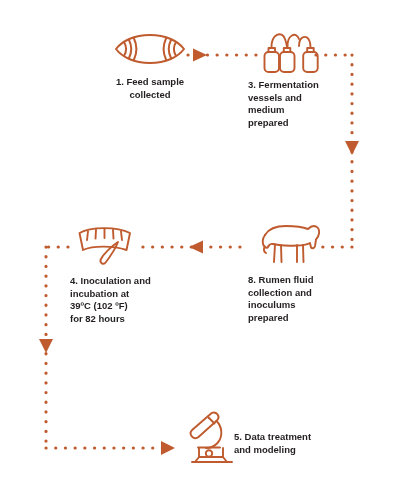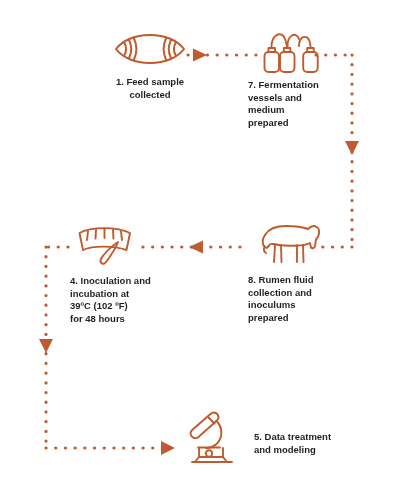--- a/index.html
+++ b/index.html
@@ -96,21 +96,21 @@
           <path d="M5.5 24 h6.5 v4 h-6.5 z"></path>
           <path d="M20.8 24 h6.5 v4 h-6.5 z"></path>
           <path d="M44.2 24 h6.5 v4 h-6.5 z"></path>
 
           <rect x="1.5" y="28" width="14.5" height="20" rx="4"></rect>
           <rect x="17" y="28" width="14.5" height="20" rx="4"></rect>
           <rect x="40.2" y="28" width="14.5" height="20" rx="4"></rect>
         </g>
       </svg>
     </div>
-    <div class="step-label lbl-left" style="left:248px; top:79px; width:100px;">7. Fermentation
+    <div class="step-label lbl-left" style="left:248px; top:79px; width:100px;">3. Fermentation
 vessels and
 medium
 prepared</div>
   </div>
 
   <div class="step" style="left:0; top:0;">
     <div class="icon-box" style="left:255px; top:219px; width:68px; height:52px;">
       <svg width="68" height="52" viewBox="0 0 68 52">
         <g fill="none" stroke="#bf5b2e" stroke-width="1.9" stroke-linecap="round" stroke-linejoin="round">
           <path d="M10 16 C14 9 22 7 31 7 C40 7 48 8 53 10
@@ -144,21 +144,21 @@
           <path d="M31.5 7.2 L31.5 16"></path>
           <path d="M40 7.8 L40.5 16.6"></path>
           <path d="M48 9.5 L49 18"></path>
           <path d="M45 20 C42 28 36 36 33 40 C30.5 43.5 26 41 28 37 C30.5 32 38 24.5 45 20 Z"></path>
         </g>
       </svg>
     </div>
     <div class="step-label lbl-left" style="left:70px; top:275px; width:106px;">4. Inoculation and
 incubation at
 39ºC (102 ºF)
-for 48 hours</div>
+for 82 hours</div>
   </div>
 
   <div class="step" style="left:0; top:0;">
     <div class="icon-box" style="left:186px; top:410px; width:52px; height:58px;">
       <svg width="52" height="58" viewBox="0 0 52 58">
         <g fill="none" stroke="#bf5b2e" stroke-width="1.9" stroke-linecap="round" stroke-linejoin="round">
 
           <path d="M24.5 4 C26.5 1.8 29.5 2 31.3 4.2 C33 6.4 32.6 9 30.6 10.8
                    L12.5 27 C10.5 28.8 7.5 28.6 5.8 26.4 C4 24.2 4.4 21.6 6.4 19.8 Z"></path>
           <line x1="22.5" y1="7.5" x2="28.5" y2="13.5"></line>
@@ -168,17 +168,17 @@
           <path d="M12 37.5 h22"></path>
 
           <path d="M13 38 L13 47 h24 v-9"></path>
           <circle cx="23" cy="43.5" r="3.2"></circle>
           <path d="M6 52 h40"></path>
           <path d="M13 47 L9 52"></path>
           <path d="M37 47 L41 52"></path>
         </g>
       </svg>
     </div>
-    <div class="step-label lbl-left" style="left:234px; top:431px; width:110px;margin-left:20px;">5. Data treatment
+    <div class="step-label lbl-left" style="left:234px; top:431px; width:110px;">5. Data treatment
 and modeling</div>
   </div>
 
 </div>
 
 </body></html>

